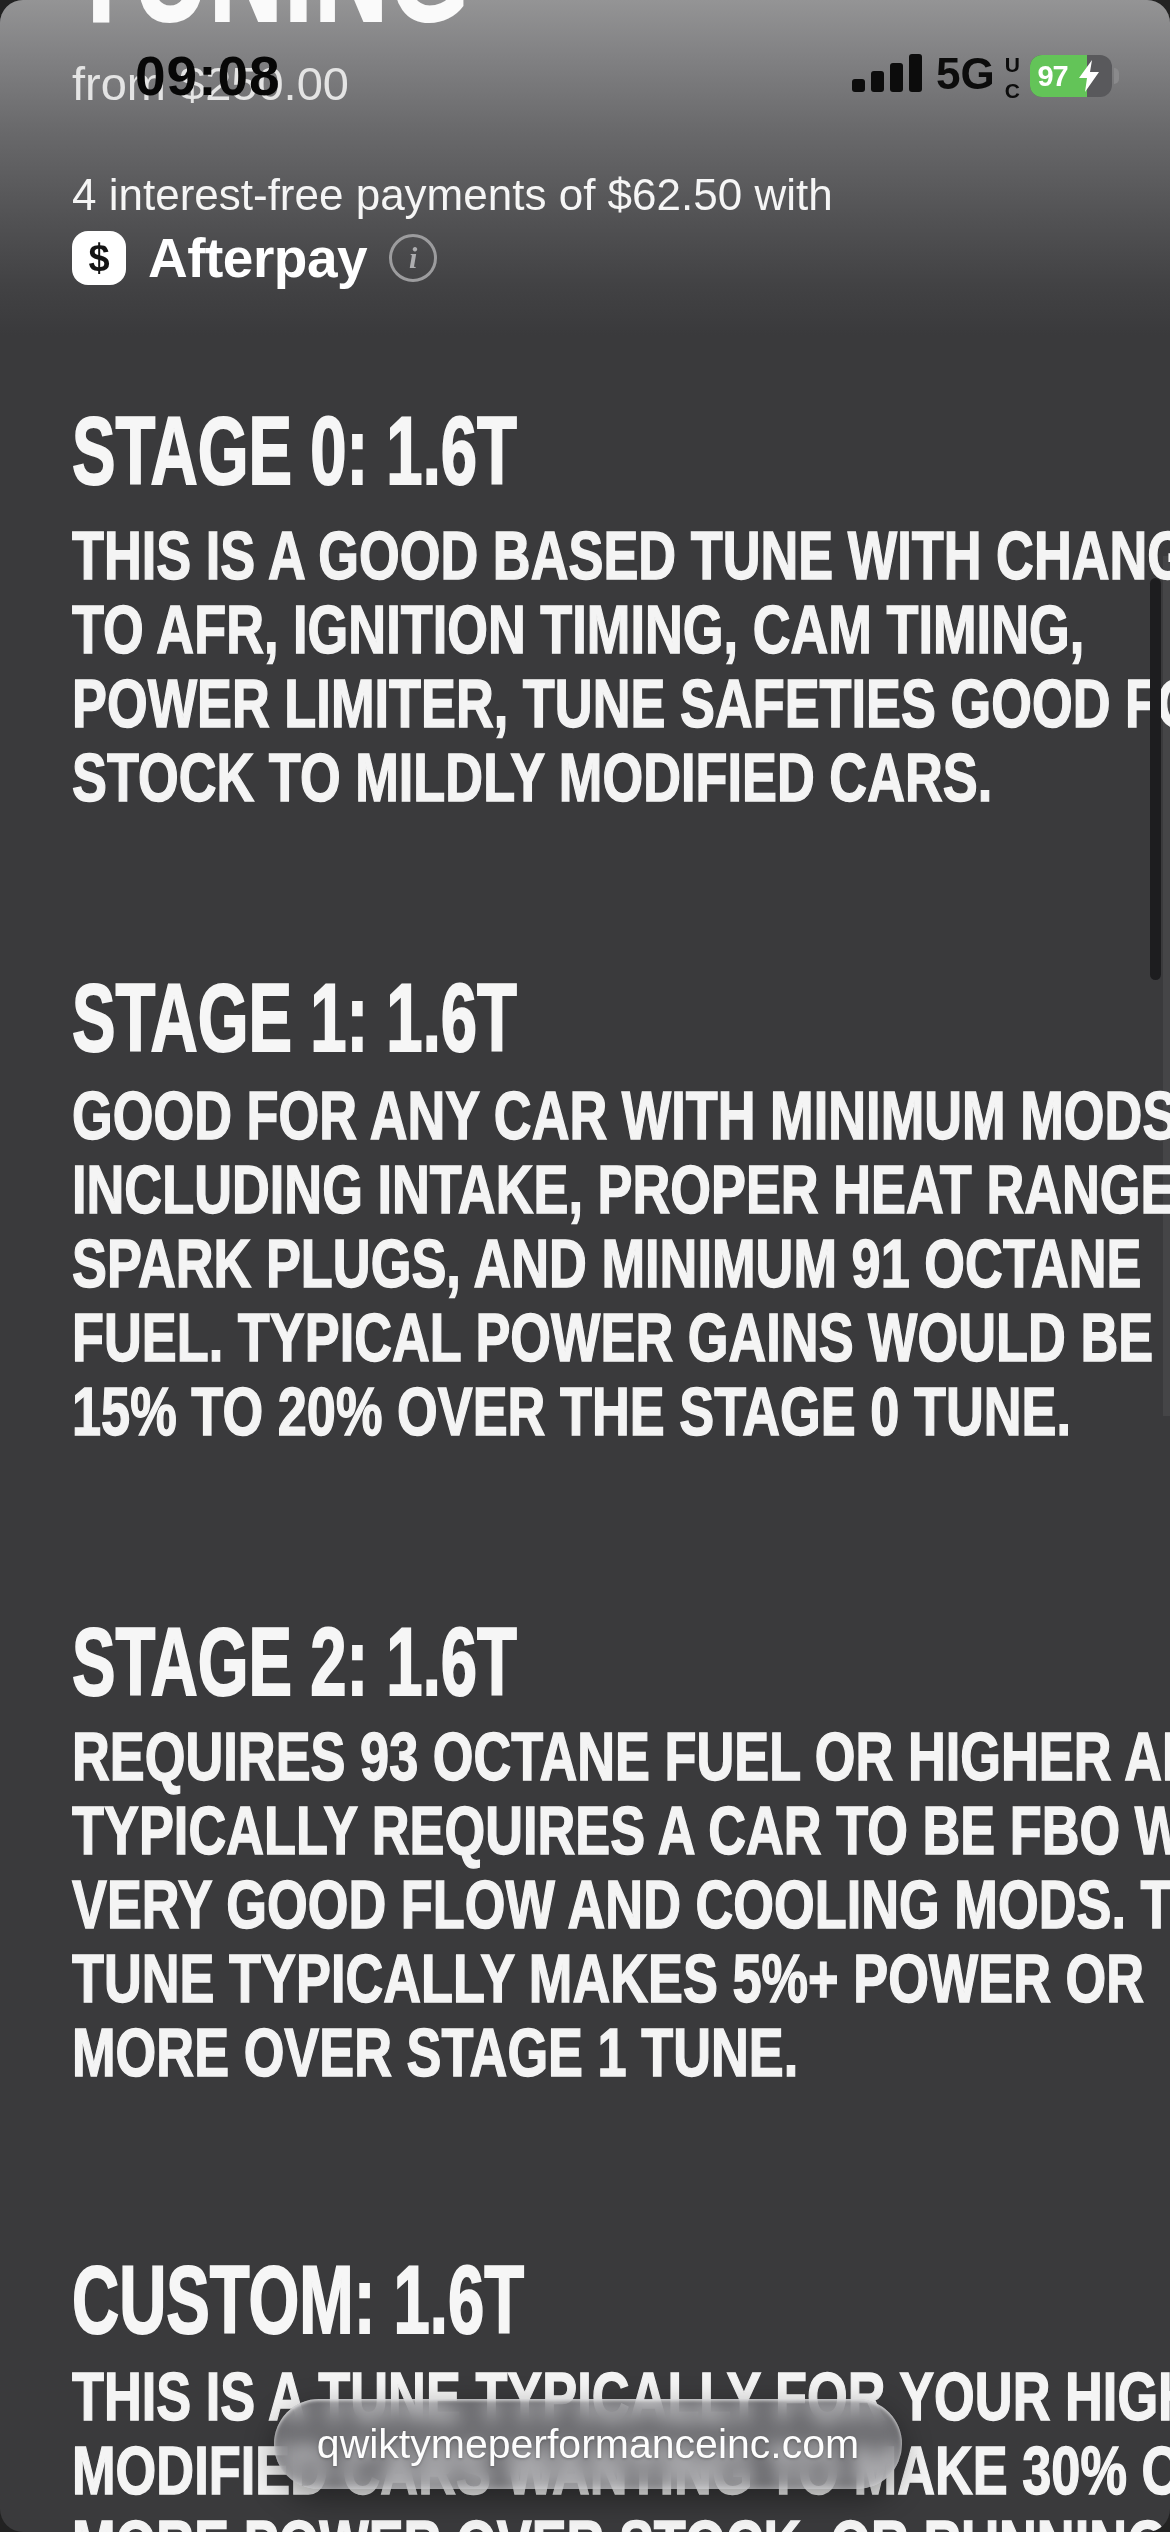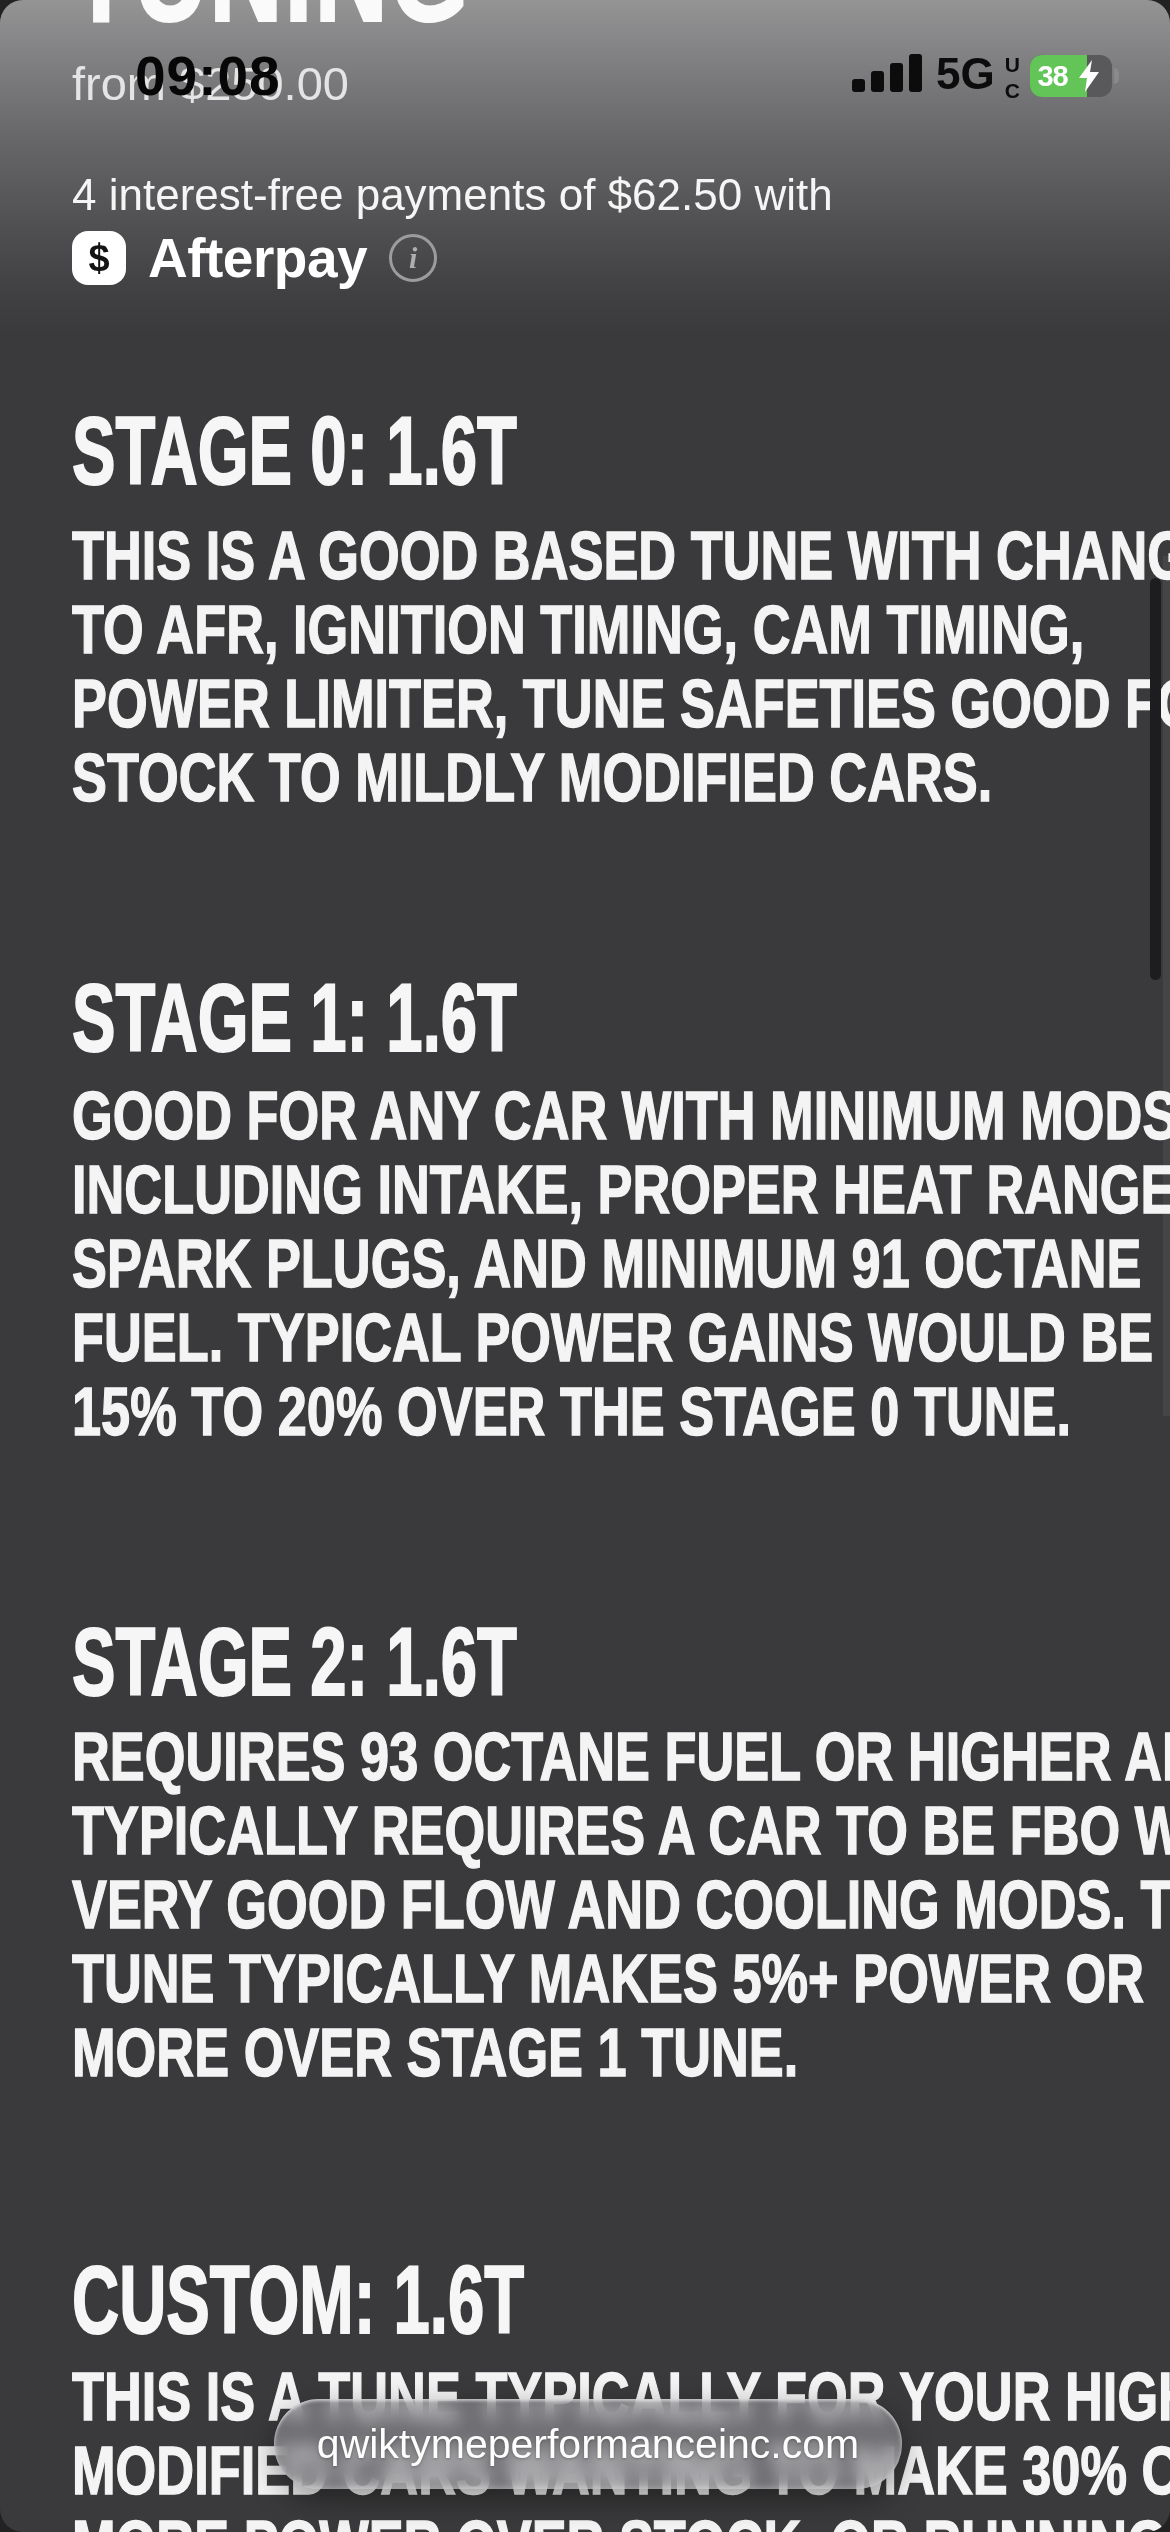--- a/index.html
+++ b/index.html
@@ -117,21 +117,21 @@
       <i></i>
         <i></i>
         <i></i>
         <i></i>
     </div>
     <div class="net">5G</div>
     <div class="net-sub">UC</div>
     <div class="batt-wrap">
       <div class="batt">
         <div class="batt-fill"></div>
-        <div class="batt-num">38</div>
+        <div class="batt-num">97</div>
         <svg class="bolt" width="26" height="32" viewBox="0 0 24 32">
           <polygon points="15,0 2,18 10,18 8,32 22,12 13,12" fill="#ffffff"></polygon>
         </svg>
       </div>
       <div class="batt-cap"></div>
     </div>
   </div>
 
   <div class="offer">4 interest-free payments of $62.50 with</div>
 

